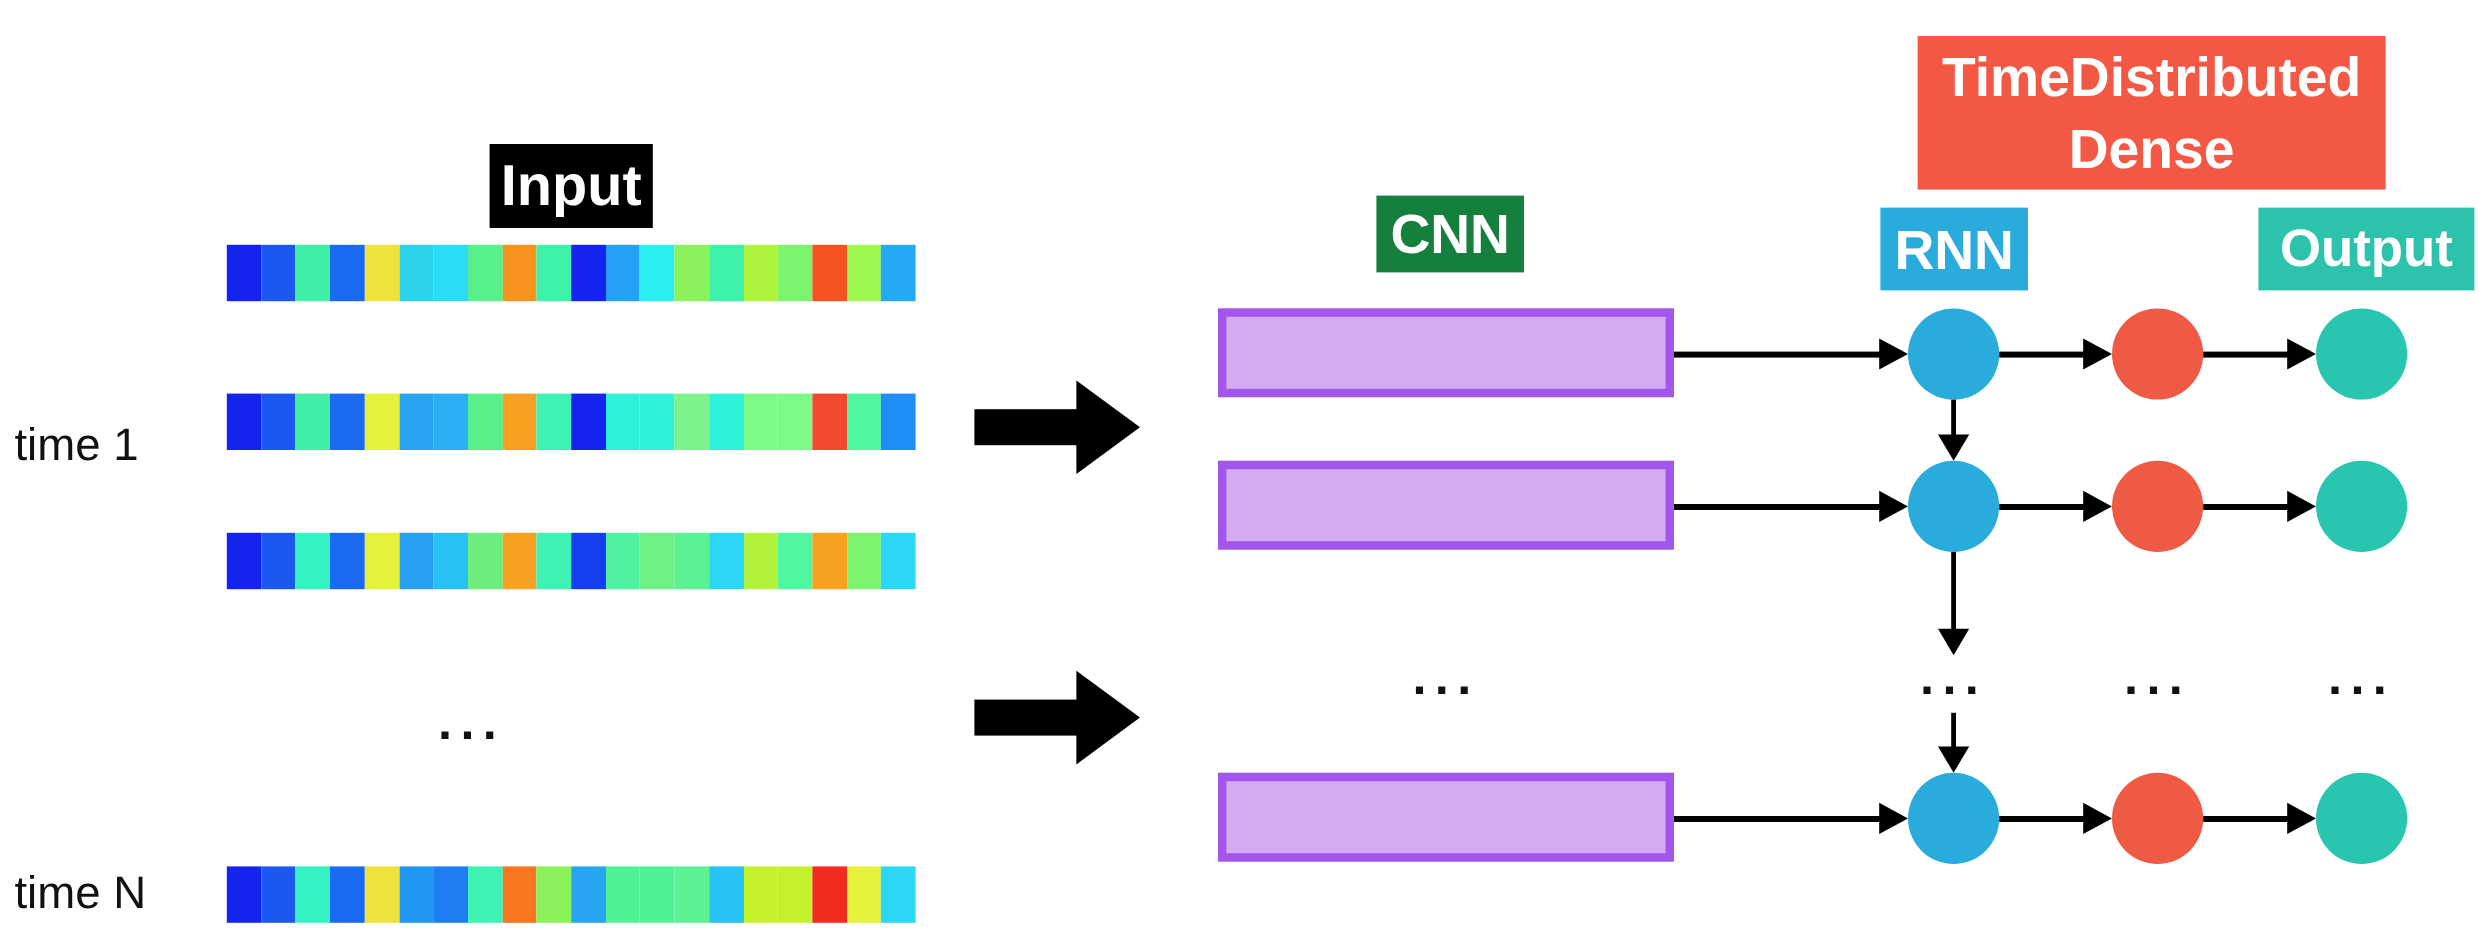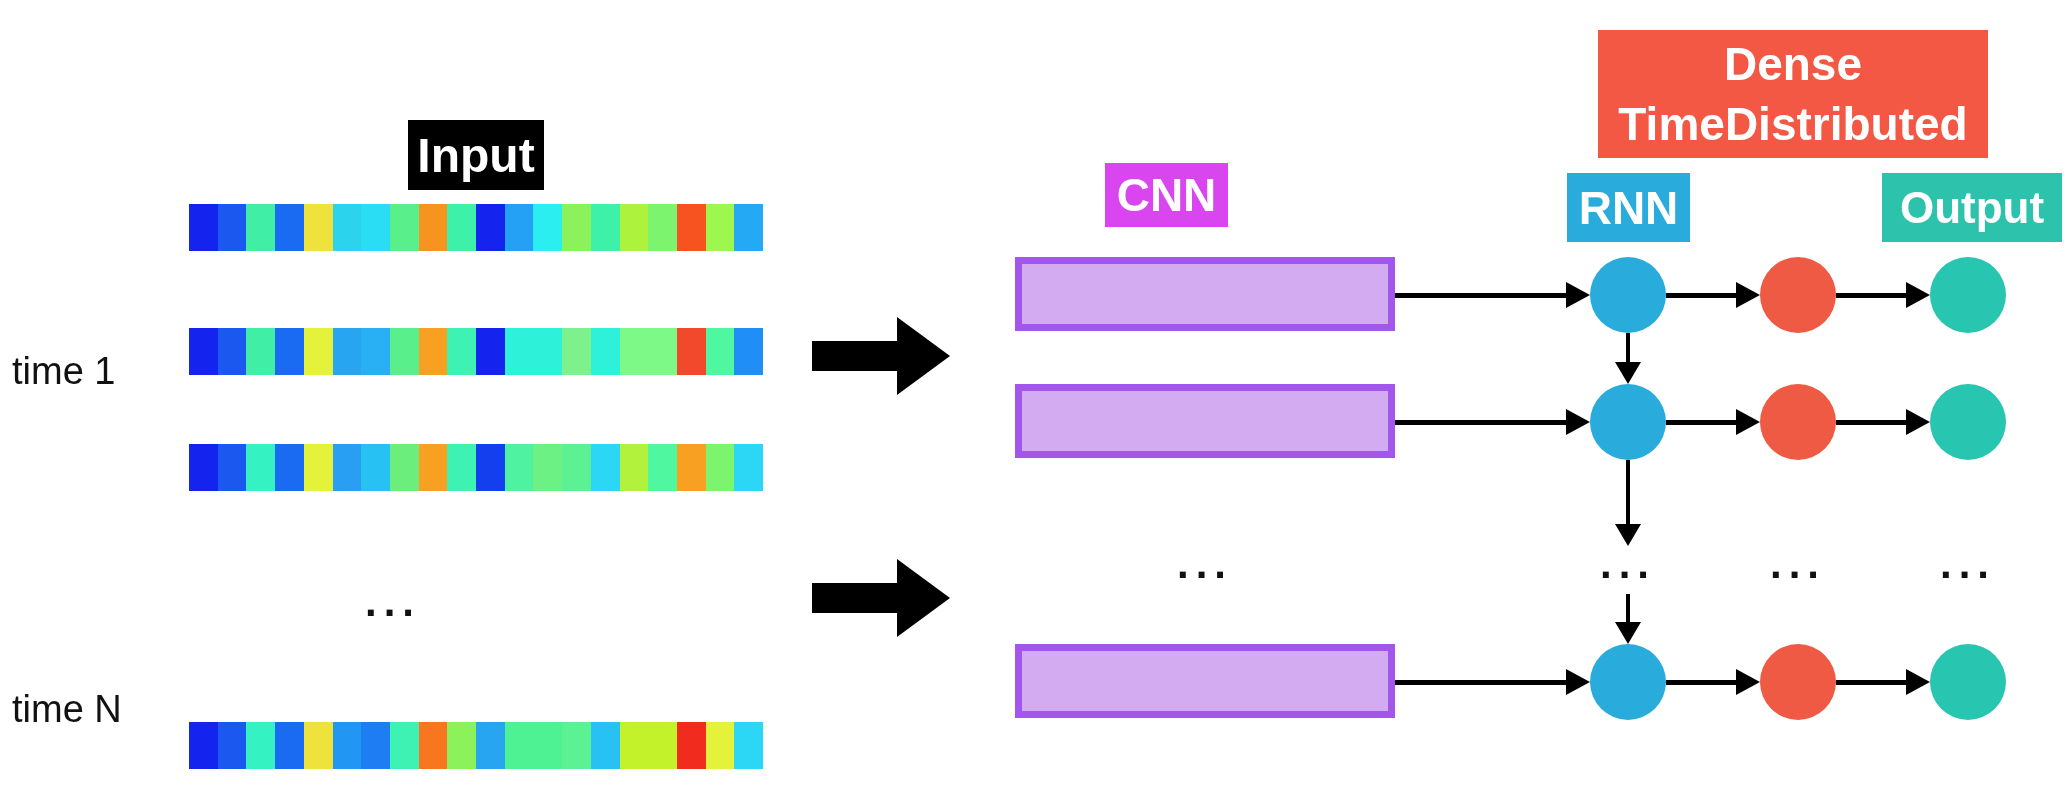--- a/index.html
+++ b/index.html
@@ -18,21 +18,21 @@
   .left-ellipsis{left:338px;top:578px;width:110px;}
 
   .big-arrow{position:absolute;left:812px;width:138px;height:78px;}
   .big-arrow .shaft{position:absolute;left:0;top:24px;width:86px;height:30px;background:#000000;}
   .big-arrow .head{position:absolute;left:85px;top:0;width:0;height:0;
     border-top:39px solid transparent;border-bottom:39px solid transparent;border-left:53px solid #000000;}
 
   
   .tag{position:absolute;color:#ffffff;font-weight:bold;display:flex;align-items:center;
     justify-content:center;text-align:center;}
-  .cnn-tag{left:1105px;top:163px;width:123px;height:64px;background:#d946ef;font-size:46px;}
+  .cnn-tag{left:1147px;top:163px;width:123px;height:64px;background:#15803d;font-size:46px;}
   .rnn-tag{left:1567px;top:173px;width:123px;height:69px;background:#29abdc;font-size:46px;}
   .out-tag{left:1882px;top:173px;width:180px;height:69px;background:#2dc2ac;font-size:44px;}
   .tdd-tag{left:1598px;top:30px;width:390px;height:128px;background:#f25843;font-size:46px;
     flex-direction:column;line-height:60px;}
 
   
   .cnn-box{position:absolute;left:1015px;width:366px;height:60px;background:#d2abf0;
     border:7px solid #a356ec;}
   .node{position:absolute;width:76px;height:76px;border-radius:50%;}
   .node.rnn{background:#29abdc;}
@@ -50,21 +50,21 @@
     border-left:13px solid transparent;border-right:13px solid transparent;border-top:22px solid #000000;}
 </style>
 </head>
 <body>
 
 <div class="canvas">
 
   <div class="input-label">Input</div>
 
   <div class="time-label" style="top:348px">time 1</div>
-  <div class="time-label" style="top:686px">time N</div>
+  <div class="time-label" style="top:722px">time N</div>
 
   <div class="strip" style="top:204px">
       <div class="seg" style="background: rgb(20, 36, 238);"></div>
       <div class="seg" style="background: rgb(27, 88, 240);"></div>
       <div class="seg" style="background: rgb(65, 238, 165);"></div>
       <div class="seg" style="background: rgb(27, 106, 242);"></div>
       <div class="seg" style="background: rgb(239, 226, 60);"></div>
       <div class="seg" style="background: rgb(43, 212, 236);"></div>
       <div class="seg" style="background: rgb(43, 221, 244);"></div>
       <div class="seg" style="background: rgb(89, 239, 139);"></div>
@@ -153,22 +153,22 @@
   <div class="big-arrow" style="top:317px">
     <div class="shaft"></div>
     <div class="head"></div>
   </div>
   <div class="big-arrow" style="top:559px">
     <div class="shaft"></div>
     <div class="head"></div>
   </div>
 
   <div class="tag tdd-tag">
+    <div>TimeDistributed</div>
     <div>Dense</div>
-    <div>TimeDistributed</div>
   </div>
   <div class="tag cnn-tag">CNN</div>
   <div class="tag out-tag">Output</div>
   <div class="tag rnn-tag">RNN</div>
 
   <div class="cnn-box" style="top:257px"></div>
   <div class="h-arrow" style="left:1395px;top:280px;width:195px">
       <div class="shaft"></div>
       <div class="head"></div>
     </div>

